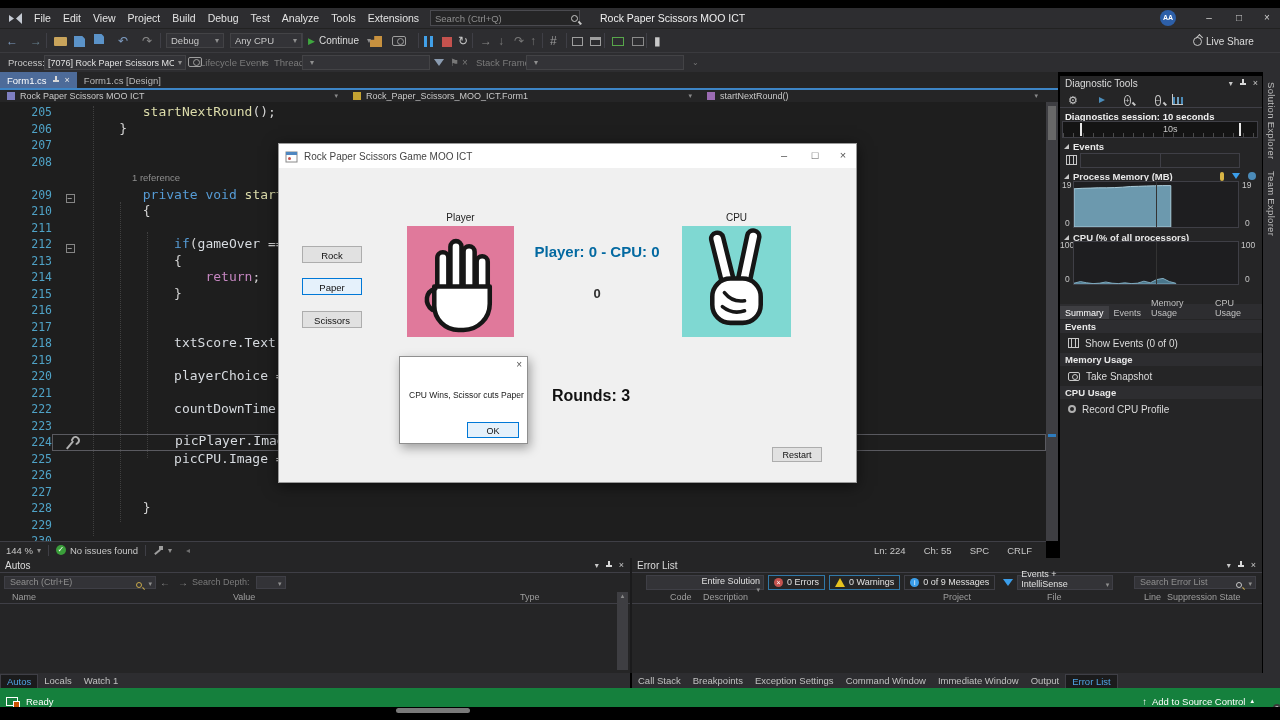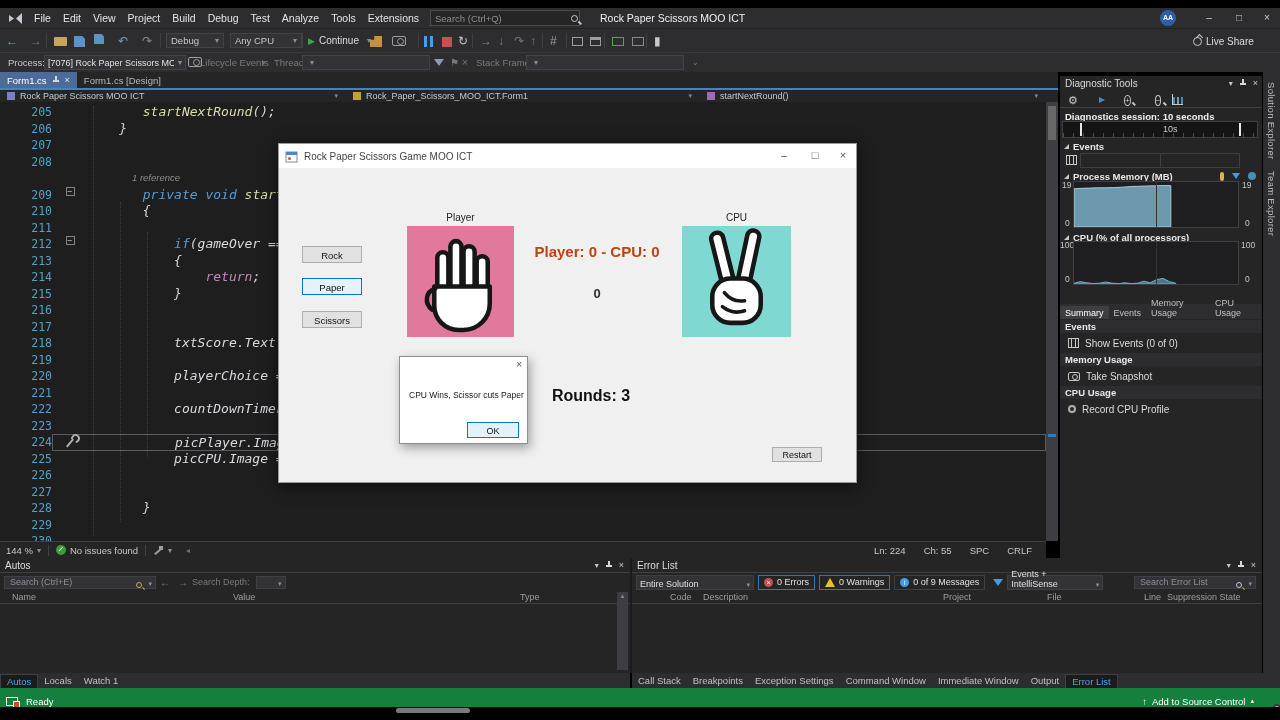--- a/index.html
+++ b/index.html
@@ -72,21 +72,21 @@
   .cico1{background:#C5A332;}
   .cico2{background:#9B6BB3;}
   .crumb .cl{font-size:9px;color:#C8C8C8;white-space:nowrap;}
   .crumb .cc{margin-left:auto;margin-right:8px;color:#8A8A8A;font-size:7px;}
 
   
   .codearea{position:absolute;left:0;top:102px;width:1046px;height:439px;background:#1E1E1E;overflow:hidden;}
   #code-lines{position:absolute;left:0;top:2px;width:100%;}
   .clr{display:flex;height:16.5px;align-items:center;}
   .ln{width:52px;text-align:right;font-family:"DejaVu Sans Mono",monospace;font-size:11.5px;color:#4FA3C7;flex:none;}
-  .rb{flex:1;height:100%;display:flex;align-items:flex-start;font-style:italic;}
+  .rb{flex:1;height:100%;display:flex;align-items:flex-end;}
   .clr.cur .rb{border:1px solid #5A5A60;}
   .mgn{width:36px;flex:none;display:flex;justify-content:center;align-items:center;}
   .fold{width:9px;height:9px;border:1px solid #858585;color:#C8C8C8;font-size:8px;line-height:7px;text-align:center;background:#1E1E1E;font-family:"DejaVu Sans Mono",monospace;}
   .wrench{position:relative;width:13px;height:13px;}
   .wrench::before{content:'';position:absolute;left:4px;top:3px;width:2px;height:10px;background:#B0B0B0;transform:rotate(40deg);}
   .wrench::after{content:'';position:absolute;left:6px;top:-1px;width:5px;height:5px;border:2px solid #B0B0B0;border-radius:50%;border-bottom-color:transparent;transform:rotate(40deg);}
   .pre{margin:0;font-family:"DejaVu Sans Mono",monospace;font-size:13px;white-space:pre;line-height:16.5px;}
   .clr.lens .pre{font-family:"Liberation Sans",sans-serif;font-size:9.5px;color:#8F8F8F;padding-left:44px;}
   .tk-k{color:#569CD6;} .tk-r{color:#C586C0;} .tk-m{color:#DCDCAA;} .tk-i{color:#D7DBE0;} .tk-d{color:#D4D4D4;}
   .ig{position:absolute;width:0;border-left:1px dotted #3F3F3F;}
@@ -181,21 +181,21 @@
 
   
   .game{position:absolute;left:278px;top:143px;width:579px;height:340px;background:#F0F0F0;box-shadow:0 3px 14px rgba(0,0,0,.55);z-index:30;border:1px solid #9A9A9A;}
   .gtitle{position:absolute;left:0;top:0;width:100%;height:24px;background:#FFFFFF;display:flex;align-items:center;}
   .gtitle .t{font-size:10px;color:#444;margin-left:6px;}
   .gbtn{position:absolute;top:0;width:30px;height:24px;color:#555;font-size:11px;text-align:center;line-height:22px;}
   .glabel{position:absolute;font-size:10px;color:#222;text-align:center;}
   .gpic{position:absolute;top:82px;width:107px;height:111px;}
   .gbutton{position:absolute;left:23px;width:60px;height:17px;background:#E1E1E1;border:1px solid #ADADAD;font-size:9.5px;color:#111;text-align:center;line-height:15px;}
   .gbutton.focus{border:1.5px solid #0078D7;background:#E5F1FB;}
-  .score{position:absolute;left:228px;top:99px;width:180px;text-align:center;font-size:15px;font-weight:bold;color:#c2410c;}
+  .score{position:absolute;left:228px;top:99px;width:180px;text-align:center;font-size:15px;font-weight:bold;color:#0369a1;}
   .count{position:absolute;left:228px;top:142px;width:180px;text-align:center;font-size:13px;font-weight:bold;color:#2E2E2E;}
   .rounds{position:absolute;left:232px;top:243px;width:160px;text-align:center;font-size:16px;font-weight:bold;color:#111;}
   .restart{position:absolute;left:493px;top:303px;width:50px;height:15px;background:#E1E1E1;border:1px solid #ADADAD;font-size:9px;color:#111;text-align:center;line-height:13px;}
   .msgbox{position:absolute;left:120px;top:212px;width:129px;height:88px;background:#fff;border:1px solid #8F8F8F;box-shadow:2px 4px 10px rgba(0,0,0,.35);z-index:40;}
   .msgx{position:absolute;right:5px;top:2px;color:#555;font-size:10px;}
   .msgtext{position:absolute;left:9px;top:33px;font-size:8.5px;color:#1A1A1A;}
   .okbtn{position:absolute;left:67px;top:65px;width:52px;height:16px;background:#E5F1FB;border:1px solid #0078D7;font-size:9px;color:#111;text-align:center;line-height:14px;}
 
   .blackbar{position:absolute;left:0;width:1280px;background:#000;}
   .artifact{position:absolute;left:396px;top:708px;width:74px;height:5px;background:#8E8E8E;border-radius:3px;opacity:.85;}
@@ -692,21 +692,21 @@
   <div class="errlist">
     <div class="phead">
       <span class="t">Error List</span>
       <span class="hicons" style="margin-right:6px;">
         <span>▾</span>
         <span class="pin"></span>
         <span style="font-size:9px;">×</span>
       </span>
     </div>
     <div class="ptool" style="gap:4px;">
-      <div class="sbox" style="width:118px;margin-left:4px;height:15px;">
+      <div class="sbox" style="width:118px;margin-left:14px;height:15px;flex-direction:column;">
         <span style="flex:1;font-size:9px;color:#E0E0E0;">Entire Solution</span>
         <span class="car" style="font-size:7px;">▾</span>
       </div>
       <div class="ebtn">
         <span class="cir cred">×</span>
         <span>0 Errors</span>
       </div>
       <div class="ebtn">
         <span class="warnico"></span>
         <span>0 Warnings</span>

